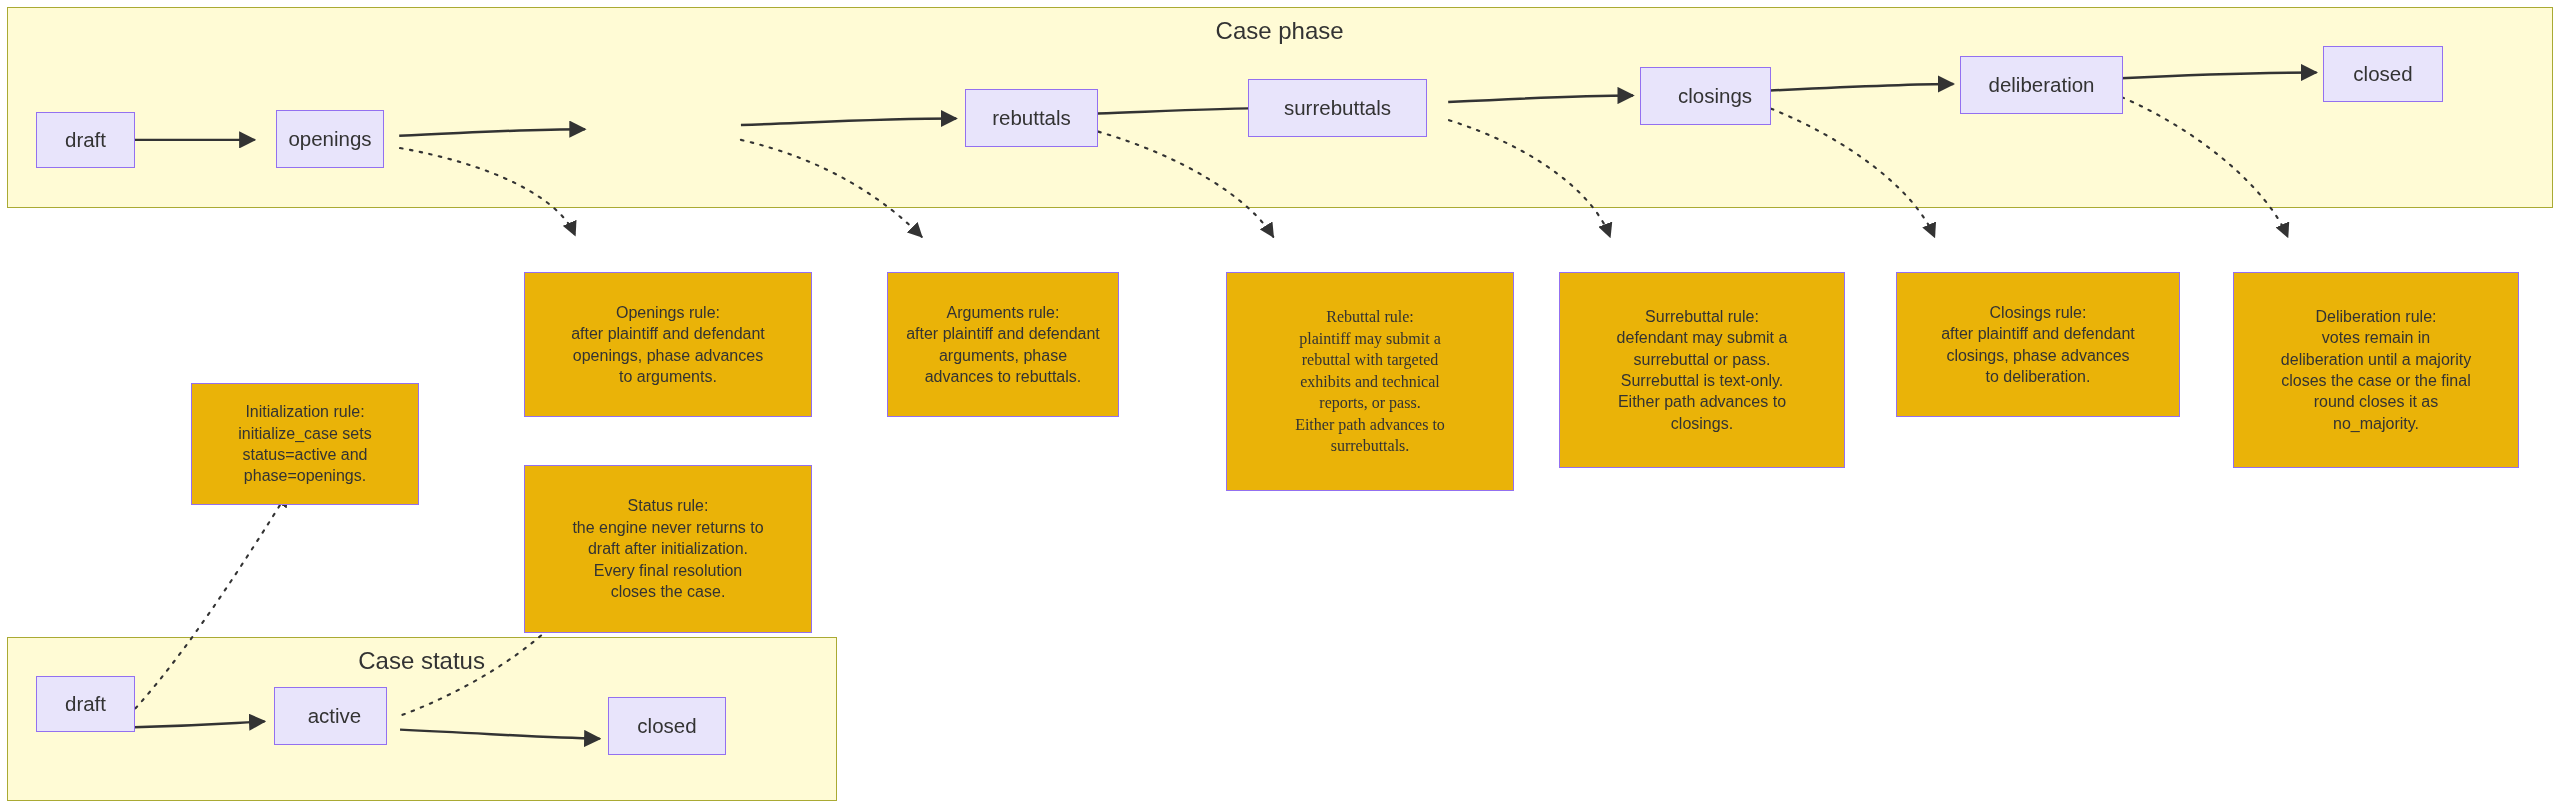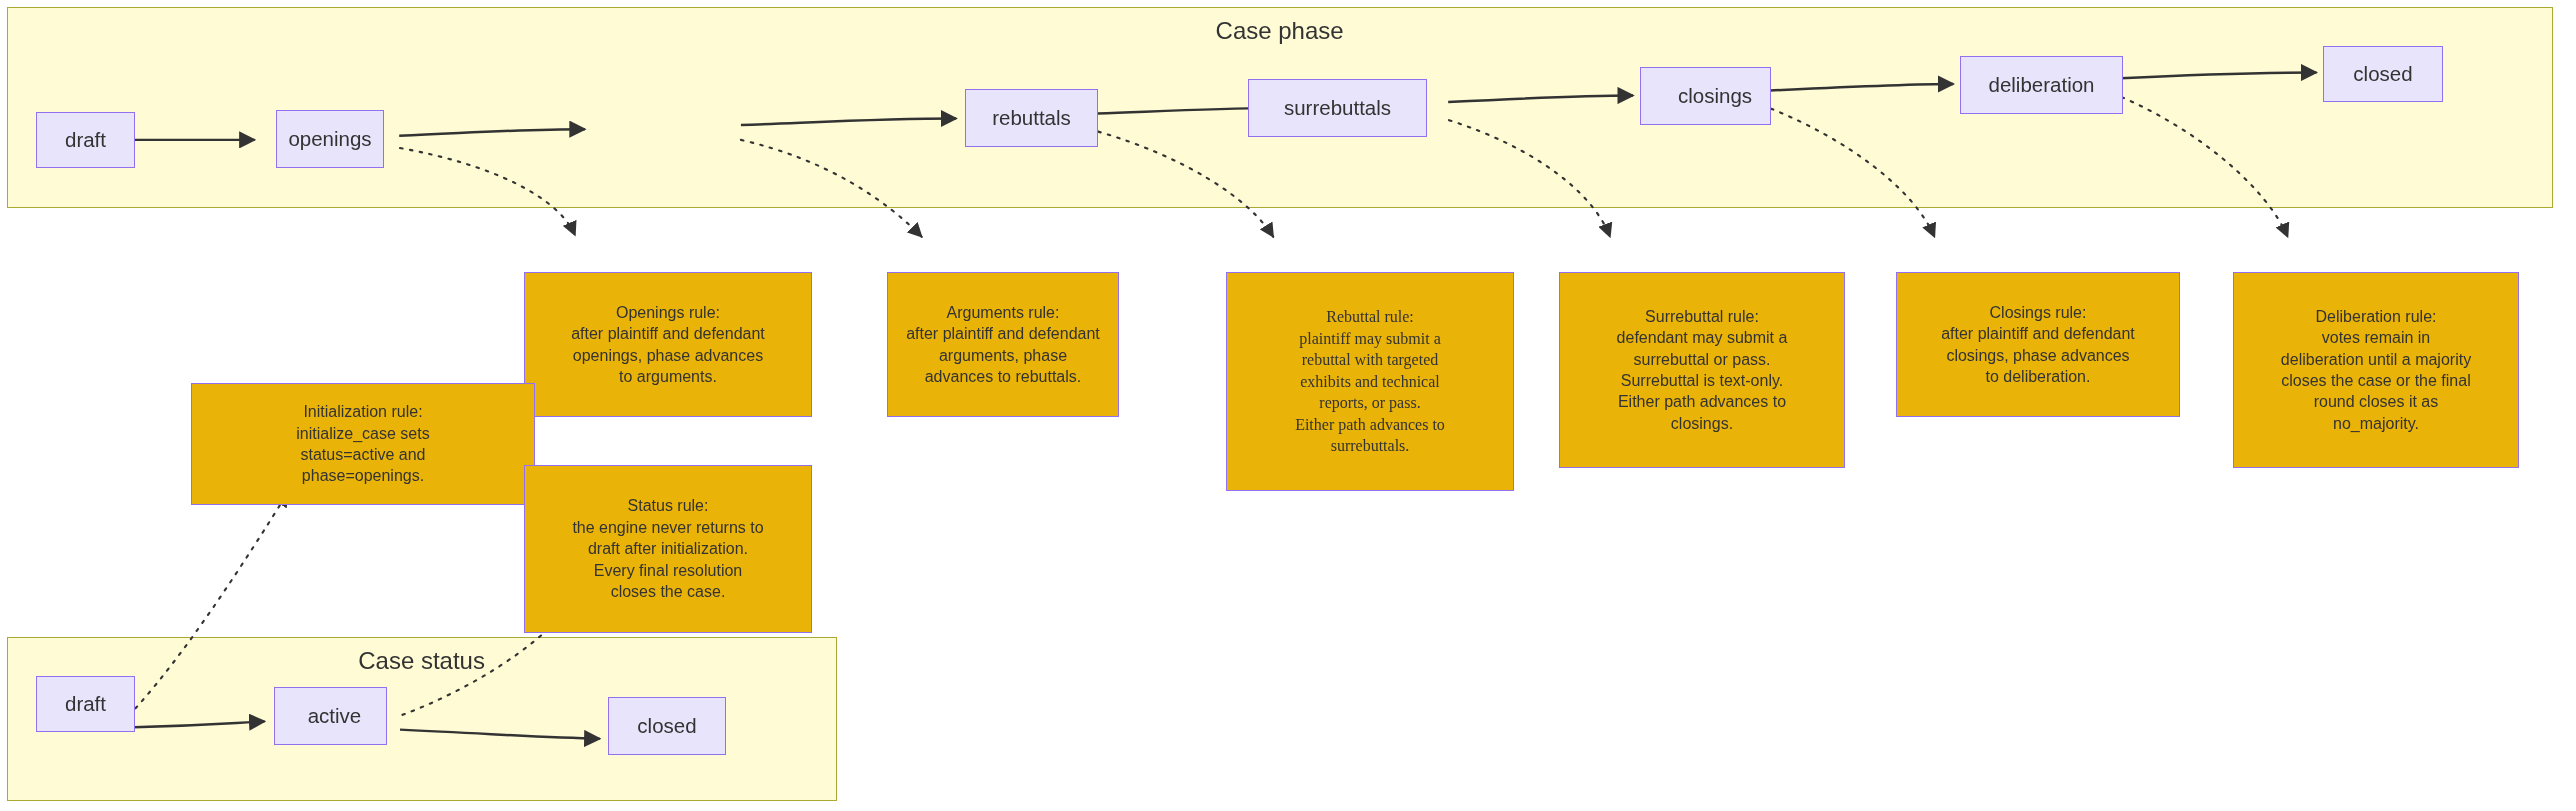--- a/index.html
+++ b/index.html
@@ -173,21 +173,21 @@
 
   <div class="note" style="left:2233px;top:241px;width:286px;height:196px;">
     <span>Deliberation rule:
 votes remain in
 deliberation until a majority
 closes the case or the final
 round closes it as
 no_majority.</span>
   </div>
 
-  <div class="note" style="left:191px;top:352px;width:344px;height:122px;">
+  <div class="note" style="left:191px;top:352px;width:228px;height:122px;">
     <span>Initialization rule:
 initialize_case sets
 status=active and
 phase=openings.</span>
   </div>
 
   <div class="note" style="left:524px;top:434px;width:288px;height:168px;">
     <span>Status rule:
 the engine never returns to
 draft after initialization.

